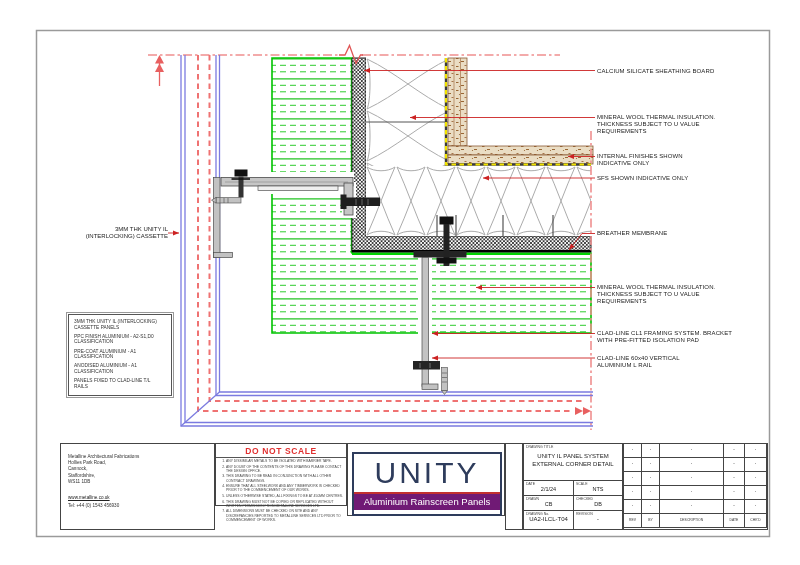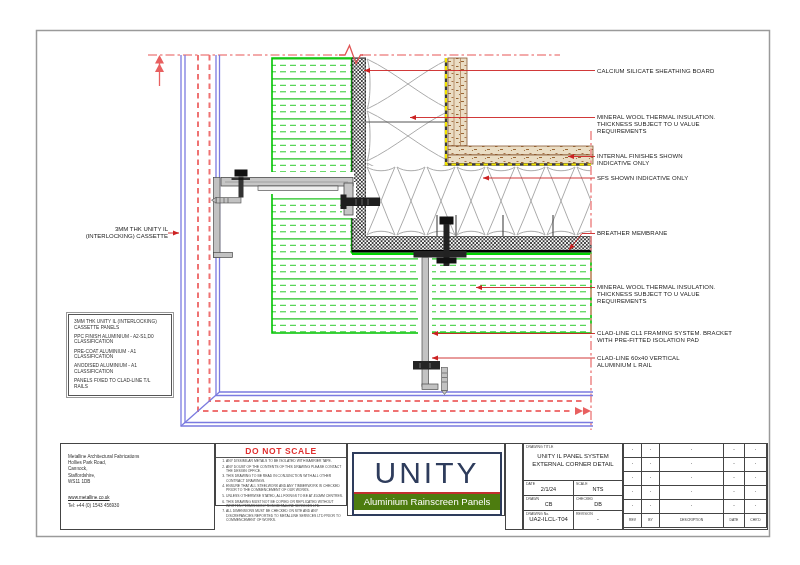--- a/index.html
+++ b/index.html
@@ -24,21 +24,21 @@
   #dns-heading{color:#e03030;font-weight:bold;font-size:8.5px;letter-spacing:.6px;text-align:center;
     padding-top:2px;height:11px;border-bottom:1px solid #555;}
   #dns-list{margin:1px 2px 0 2px;padding-left:8px;}
   #dns-list li{font-size:3.4px;line-height:4.2px;color:#444;margin-bottom:1.4px;}
   #logo-box{left:347px;top:443px;width:158px;height:73px;}
   #logo-badge{position:absolute;left:4px;top:8px;width:146px;height:60px;border:2px solid #2e3c5c;
     background:#fff;}
   #logo-wordmark{font-size:30px;font-weight:400;letter-spacing:3px;color:#2e3c5c;text-align:center;
     line-height:38px;height:38px;}
   #logo-redline{height:2px;background:#c23030;}
-  #logo-tagline{background:#4d7c0f;color:#fff;font-size:9.5px;text-align:center;line-height:16px;height:16px;}
+  #logo-tagline{background:#701a75;color:#fff;font-size:9.5px;text-align:center;line-height:16px;height:16px;}
   #gap-box{left:505px;top:443px;width:18px;height:87px;}
   #title-box{left:523px;top:443px;width:100px;height:87px;padding:0;}
   .tb-row{position:absolute;left:0;width:100%;border-top:1px solid #444;box-sizing:border-box;}
   .tb-half{position:absolute;top:0;height:100%;box-sizing:border-box;}
   #rev-table{left:623px;top:443px;width:145px;height:87px;}
   .rt-row{display:grid;grid-template-columns:18px 18px 64px 21px 22px;height:13px;
     border-bottom:1px solid #444;}
   .rt-cell{border-right:1px solid #444;font-size:4.5px;color:#444;text-align:center;line-height:12px;
     overflow:hidden;}
   .rt-head .rt-cell{font-size:3.4px;color:#333;line-height:13px;}

